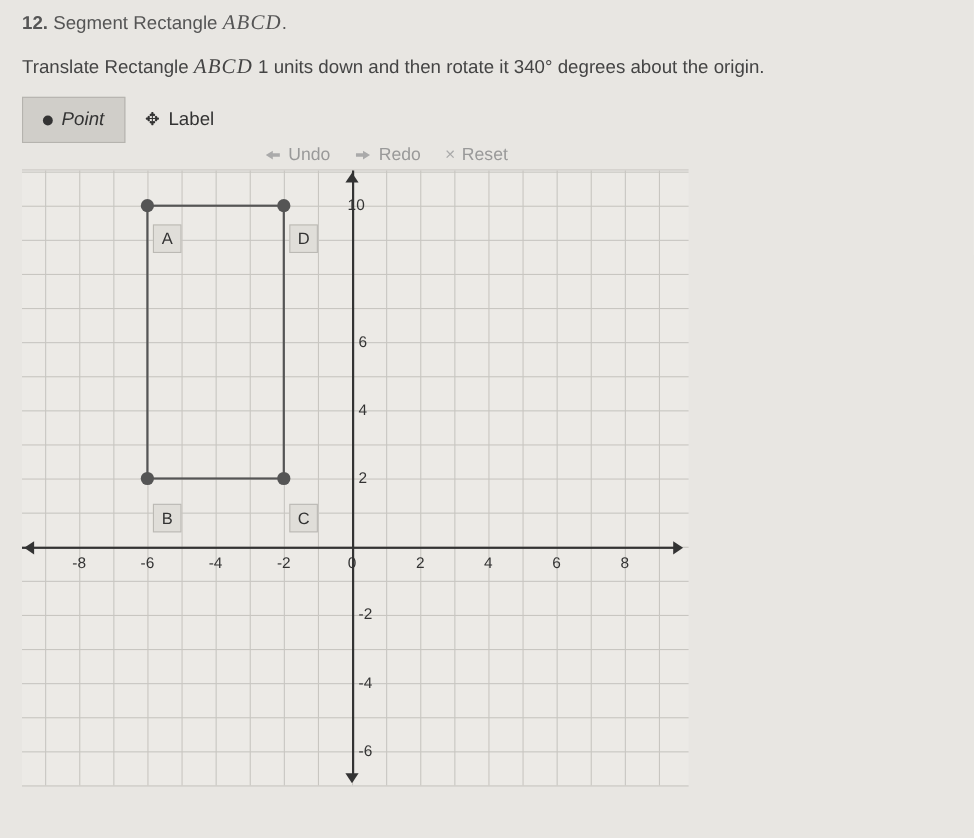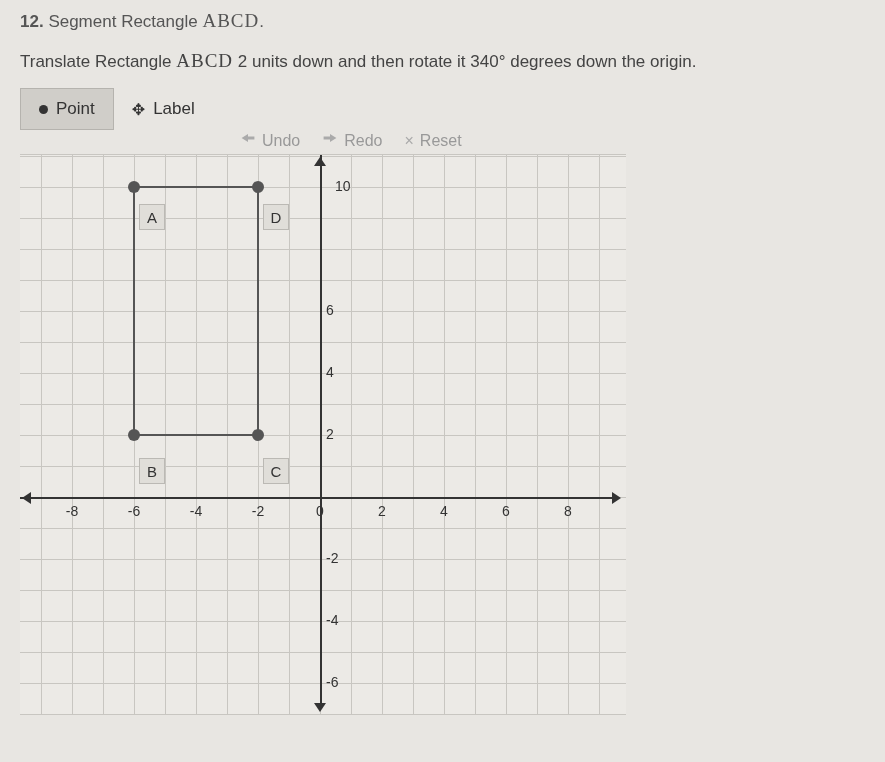--- a/index.html
+++ b/index.html
@@ -6,21 +6,21 @@
     body {
       font-family: Arial, Helvetica, sans-serif;
       background: #e8e6e2;
       width: 885px;
       height: 762px;
       padding: 10px 20px;
       color: #444;
     }
     .question-line { font-size: 17px; color: #555; margin-bottom: 18px; }
     .question-num { font-weight: bold; }
-    .math-i { font-family: 'Times New Roman', serif; font-size: 19px; letter-spacing: 1px; }
+    .math-i { font-family: 'Times New Roman', serif; font-style: italic; font-size: 19px; letter-spacing: 1px; }
     .instruction { font-size: 17px; color: #444; margin-bottom: 16px; }
 
     .toolbar {
       display: flex;
       align-items: center;
       gap: 0;
       margin-bottom: 2px;
     }
     .tool-btn {
       padding: 10px 18px;
@@ -29,33 +29,34 @@
       background: transparent;
       border: none;
       display: flex;
       align-items: center;
       gap: 8px;
       cursor: pointer;
     }
     .tool-btn.active {
       background: #d0cec9;
       border: 1px solid #b5b3ae;
+      font-style: italic;
     }
     .dot-icon { width: 9px; height: 9px; background: #333; border-radius: 50%; display: inline-block; }
     .move-icon { font-size: 16px; color: #333; }
     .sub-toolbar {
       display: flex;
       justify-content: flex-start;
       padding-left: 220px;
       gap: 22px;
       font-size: 16px;
       color: #999;
       margin-bottom: 4px;
     }
-    .sub-btn { display: flex; align-items: flex-start; gap: 6px; cursor: pointer; }
+    .sub-btn { display: flex; align-items: center; gap: 6px; cursor: pointer; }
     .arrow-svg { width: 16px; height: 12px; }
 
     .graph-wrap {
       position: relative;
       width: 606px;
       height: 560px;
       background: #eceae6;
       border-top: 1px solid #c8c6c1;
     }
     .grid-line { position: absolute; background: #c8c6c1; }
@@ -81,23 +82,23 @@
 
 <div class="question-line">
   <span class="question-num">12.</span>
   <span>Segment Rectangle </span>
   <span class="math-i">ABCD</span><span>.</span>
 </div>
 
 <div class="instruction">
   <span>Translate Rectangle </span>
   <span class="math-i">ABCD</span>
-  <span> 2 units down and then rotate it </span>
+  <span> 1 units down and then rotate it </span>
   <span>340°</span>
-  <span> degrees down the origin.</span>
+  <span> degrees about the origin.</span>
 </div>
 
 <div class="toolbar">
   <button class="tool-btn active">
     <span class="dot-icon"></span>
     <span>Point</span>
   </button>
   <button class="tool-btn">
     <span class="move-icon">✥</span>
     <span>Label</span>
@@ -173,21 +174,21 @@
     <div class="tick-label" style="left: 166px; top: 348px; width: 20px;">-4</div>
     <div class="tick-label" style="left: 228px; top: 348px; width: 20px;">-2</div>
     <div class="tick-label" style="left: 290px; top: 348px; width: 20px;">0</div>
     <div class="tick-label" style="left: 352px; top: 348px; width: 20px;">2</div>
     <div class="tick-label" style="left: 414px; top: 348px; width: 20px;">4</div>
     <div class="tick-label" style="left: 476px; top: 348px; width: 20px;">6</div>
     <div class="tick-label" style="left: 538px; top: 348px; width: 20px;">8</div>
     <div class="tick-label" style="left: 306px; top: 271px;">2</div>
     <div class="tick-label" style="left: 306px; top: 209px;">4</div>
     <div class="tick-label" style="left: 306px; top: 147px;">6</div>
-    <div class="tick-label" style="left: 315px; top: 23px;">10</div>
+    <div class="tick-label" style="left: 296px; top: 23px;">10</div>
     <div class="tick-label" style="left: 306px; top: 395px;">-2</div>
     <div class="tick-label" style="left: 306px; top: 457px;">-4</div>
     <div class="tick-label" style="left: 306px; top: 519px;">-6</div>
     <div class="seg" style="top: 31px; left: 114px; width: 124px; height: 2px;"></div>
     <div class="seg" style="left: 237px; top: 32px; height: 248px; width: 2px;"></div>
     <div class="seg" style="top: 279px; left: 114px; width: 124px; height: 2px;"></div>
     <div class="seg" style="left: 113px; top: 32px; height: 248px; width: 2px;"></div>
     <div class="vertex-dot" style="left: 114px; top: 32px;"></div>
     <div class="vertex-dot" style="left: 114px; top: 280px;"></div>
     <div class="vertex-dot" style="left: 238px; top: 280px;"></div>

